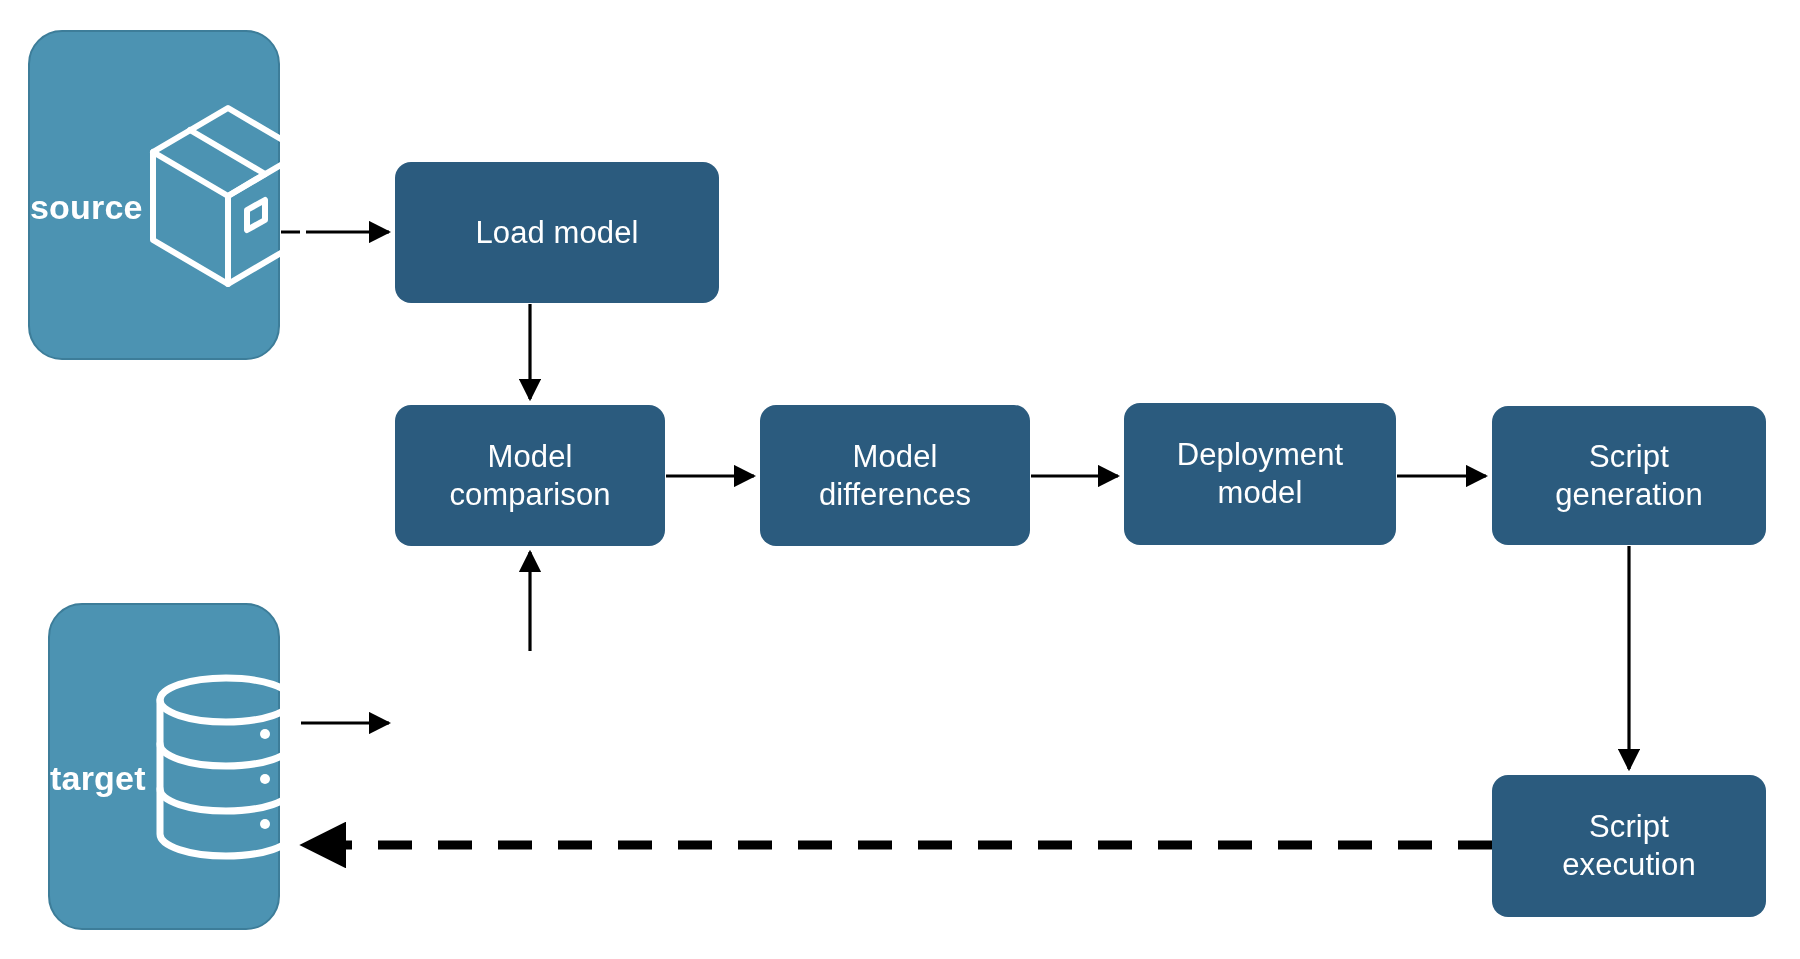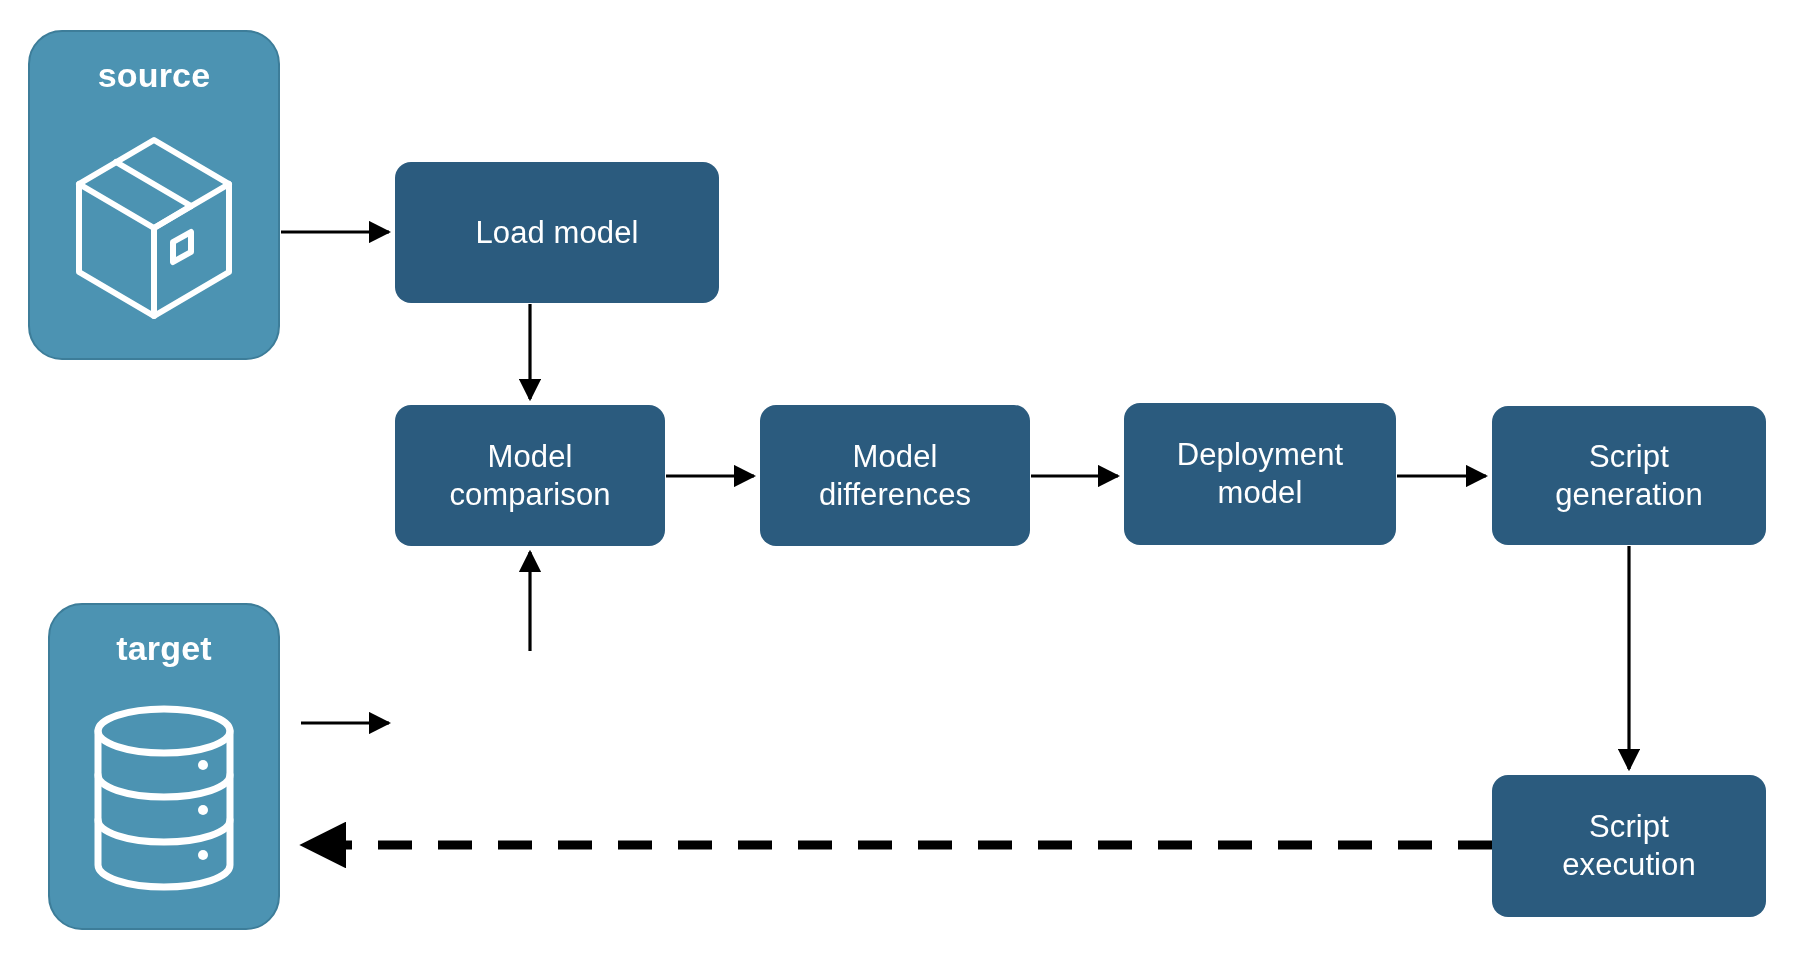--- a/index.html
+++ b/index.html
@@ -40,21 +40,21 @@
     border-radius: 16px;
     font-size: 31px;
     line-height: 1.22;
     letter-spacing: 0.1px;
     font-weight: 400;
   }
   .endpoint {
     background: #4c93b2;
     border: 2px solid #3d7d99;
     border-radius: 34px;
-    flex-direction: column;
+    flex-direction: row;
     justify-content: flex-start;
   }
   .endpoint-label {
     font-size: 34px;
     font-weight: 700;
     letter-spacing: 0.2px;
     margin-top: 24px;
     color: #ffffff;
   }
   .endpoint-icon {

